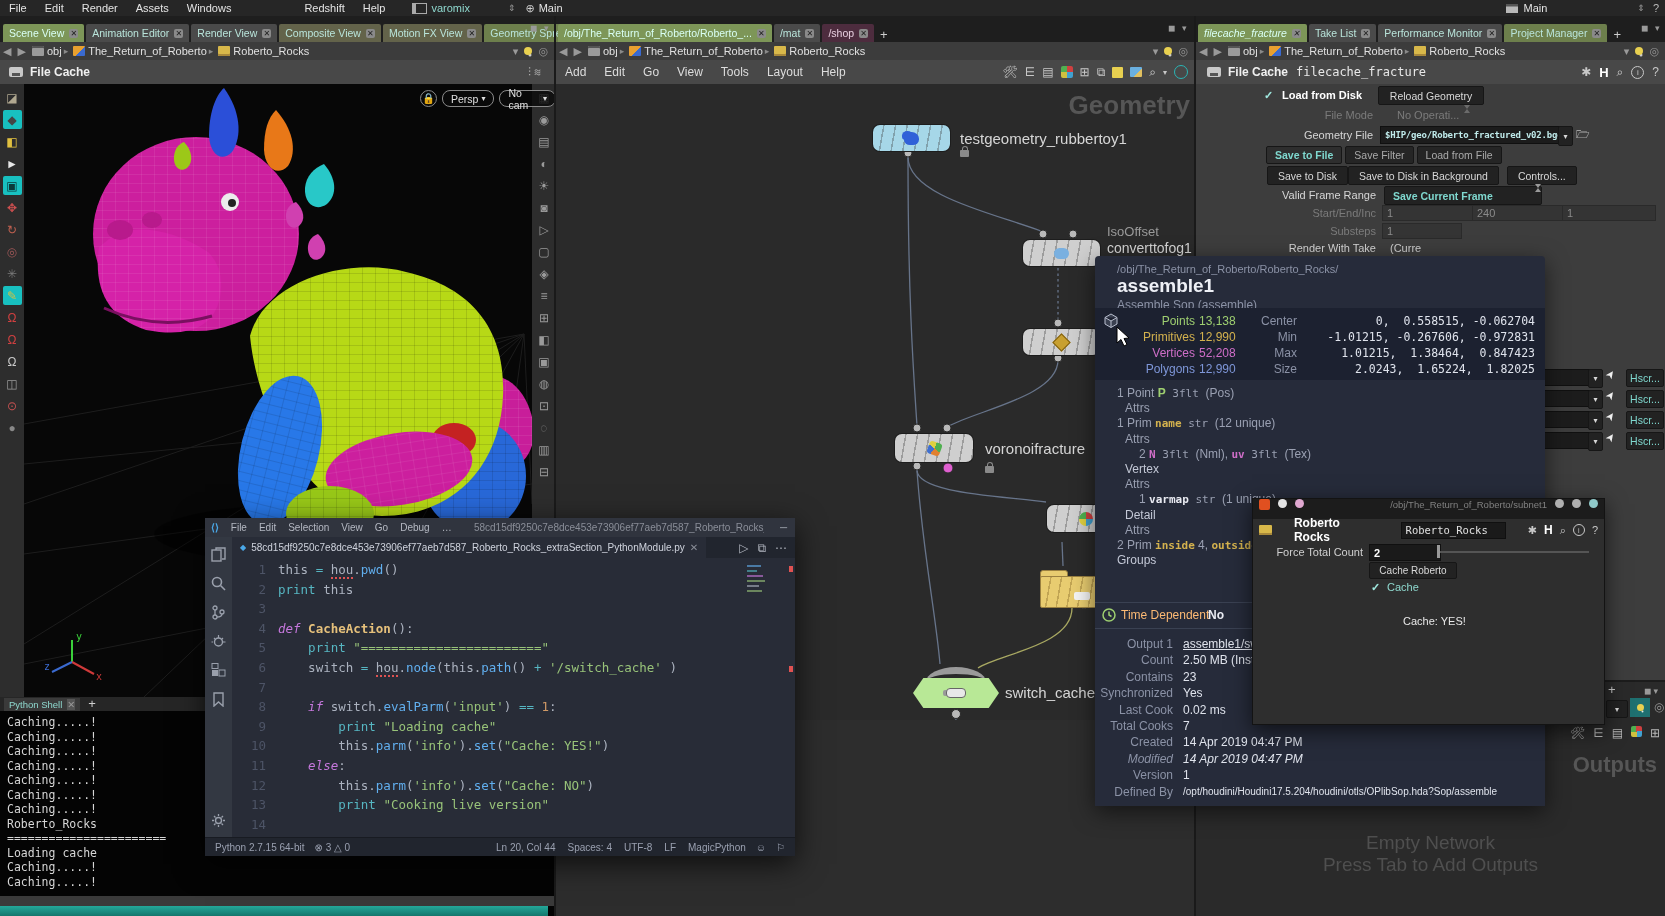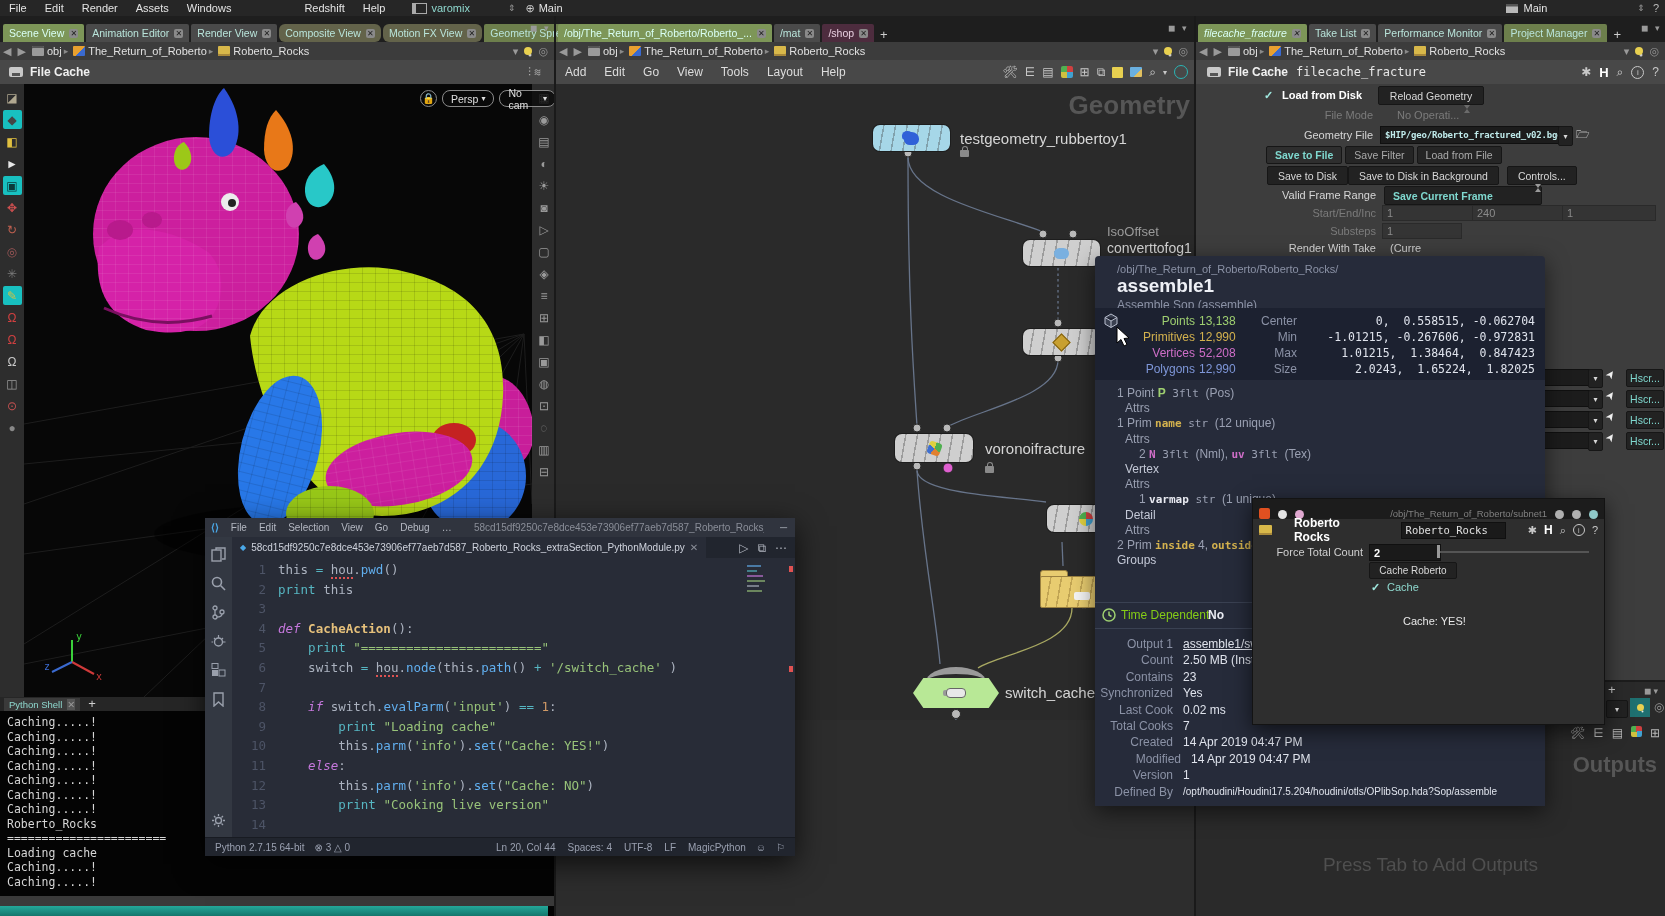--- a/index.html
+++ b/index.html
@@ -13,21 +13,21 @@
   .mitem{padding:0 9px;cursor:default;}
   .teal{color:#8fd9cf;}
   
   .tabrow{left:0;top:16px;width:1665px;height:26px;background:#1e1e1e;}
   .tabs{position:absolute;bottom:0;display:flex;align-items:flex-end;height:20px;}
   .tab{height:18px;display:flex;align-items:center;gap:5px;padding:0 6px;margin-right:2px;
        background:#4a4a4a;color:#b9e4da;font-size:10.5px;border-radius:2px 2px 0 0;white-space:nowrap;}
   .tab .x{color:#222;background:#8a8a8a;border-radius:2px;font-size:8px;width:9px;height:9px;line-height:9px;text-align:center;}
   .tab.active{background:#7d9658;color:#d9fff4;}
   .tab.green2{background:#6d7f4c;}
-  .tab.olive{background:#63634a;border-radius:6px;}
+  .tab.olive{background:#63634a;}
   .tab.maroon{background:#4d2c3e;color:#e8cfe0;}
   .tab.italic{font-style:italic;}
   .plus{color:#cfcfcf;font-size:13px;padding:0 4px;}
   .panectl{color:#9a9a9a;font-size:9px;letter-spacing:2px;}
   
   .crumbbar{top:42px;height:18px;background:#3c3c3c;border-bottom:1px solid #262626;display:flex;align-items:center;font-size:11px;color:#ddd;}
   .nav-arrow{color:#9a9a9a;font-size:11px;padding:0 3px;}
   .crumb-sep{color:#8a8a8a;padding:0 2px;font-size:9px;}
   .ci{width:12px;height:10px;margin:0 3px;border-radius:1px;}
   .ci-obj{background:#9a9a9a;box-shadow:inset 0 2px 0 #555;}
@@ -613,20 +613,21 @@
     </div>
     <span class="abs" style="left:458px;top:20px;color:#9a9a9a">◎</span>
     <div class="abs" style="left:374px;top:46px;display:flex;gap:8px;color:#b8b8b8;font-size:12px">
       <span>🛠</span>
       <span>⋿</span>
       <span>▤</span>
       <span style="width:11px;height:11px;background:conic-gradient(#d04040 0 25%,#40a0d0 0 50%,#d0c040 0 75%,#50b050 0);border-radius:2px"></span>
       <span>⊞</span>
     </div>
     <div class="abs watermark" style="right:8px;top:72px;font-size:22px">Outputs</div>
+    <div class="abs" style="left:0;top:152px;width:469px;text-align:center;color:#4f4f4f;font-size:19px">Empty Network</div>
     <div class="abs" style="left:0;top:174px;width:469px;text-align:center;color:#4f4f4f;font-size:19px">Press Tab to Add Outputs</div>
   </div>
 
   <div class="abs divider-v" style="left:554px"></div>
   <div class="abs divider-v" style="left:1194px"></div>
 
   <div class="abs infopanel">
     <div class="abs dim" style="left:22px;top:7px;font-size:11px">/obj/The_Return_of_Roberto/Roberto_Rocks/</div>
     <div class="abs bold" style="left:22px;top:19px;font-size:19px;color:#eef0f6">assemble1</div>
     <div class="abs dim" style="left:22px;top:42px">Assemble Sop (assemble)</div>
@@ -653,21 +654,21 @@
         <div class="attrline" style="left: 30px; top: 251.6px;"><span class="seg-w2">Detail</span></div>
         <div class="attrline" style="left: 30px; top: 266.8px;"><span class="seg-d">Attrs</span></div>
         <div class="attrline" style="left: 22px; top: 282px;"><span class="seg-d">2 Prim </span><span class="seg-y">inside</span><span class="seg-d"> 4</span><span class="seg-d">, </span><span class="seg-y">outside</span><span class="seg-d"> 4</span></div>
         <div class="attrline" style="left: 22px; top: 297.2px;"><span class="seg-w2">Groups</span></div>
       </div>
     <div class="abs" style="left:0;top:346px;width:450px;height:1px;background:#3a4152"></div>
     <svg class="abs" style="left:7px;top:352px" width="14" height="14">
         <circle cx="7" cy="7" r="6" fill="none" stroke="#9ecf70" stroke-width="1.5"></circle>
         <path d="M7 3.5 V7 L9.5 8.5" stroke="#9ecf70" fill="none" stroke-width="1.5"></path>
       </svg>
-    <span class="abs" style="left:26px;top:352px;color:#84cc16">Time Dependent</span>
+    <span class="abs" style="left:26px;top:352px;color:#fdba74">Time Dependent</span>
     <span class="abs bold" style="left:113px;top:352px;color:#e9ebf2">No</span>
     <div class="abs" style="left:0;top:372px;width:450px;height:1px;background:#3a4152"></div>
     <div id="info-rows">
         <div class="irow" style="top: 380px; left: 0px; width: 450px;">
           <span class="il">Output 1</span>
           <span class="iv link">assemble1/switch_cache</span>
         </div>
         <div class="irow" style="top: 396.4px; left: 0px; width: 450px;">
           <span class="il">Count</span>
           <span class="iv">2.50 MB (Instanced)</span>
@@ -685,37 +686,37 @@
           <span class="iv">0.02 ms</span>
         </div>
         <div class="irow" style="top: 462px; left: 0px; width: 450px;">
           <span class="il">Total Cooks</span>
           <span class="iv">7</span>
         </div>
         <div class="irow" style="top: 478.4px; left: 0px; width: 450px;">
           <span class="il">Created</span>
           <span class="iv">14 Apr 2019 04:47 PM</span>
         </div>
-        <div class="irow" style="top: 494.8px; left: 8px; width: 450px;">
+        <div class="irow" style="top: 494.8px; left: 0px; width: 450px; font-style: italic;">
           <span class="il">Modified</span>
           <span class="iv">14 Apr 2019 04:47 PM</span>
         </div>
         <div class="irow" style="top: 511.2px; left: 0px; width: 450px;">
           <span class="il">Version</span>
           <span class="iv">1</span>
         </div>
         <div class="irow" style="top: 527.6px; left: 0px; width: 450px;">
           <span class="il">Defined By</span>
           <span class="iv" style="font-size: 10px;">/opt/houdini/Houdini17.5.204/houdini/otls/OPlibSop.hda?Sop/assemble</span>
         </div>
       </div>
   </div>
 
   <div class="abs roberto">
-    <div class="abs" style="left:0;top:0;width:100%;height:20px;background:#1c1c1c;display:flex;align-items:flex-end;gap:8px;padding:0 6px;box-sizing:border-box">
+    <div class="abs" style="left:0;top:0;width:100%;height:20px;background:#1c1c1c;display:flex;align-items:flex-start;gap:8px;padding:0 6px;box-sizing:border-box">
       <span style="width:11px;height:11px;background:#e05020;border-radius:2px"></span>
       <span class="circ" style="background:#e4e4e4"></span>
       <span class="circ" style="background:#e0a8d0"></span>
       <span style="margin-left:auto;color:#808080;font-size:9.5px">/obj/The_Return_of_Roberto/subnet1</span>
       <span class="circ" style="background:#b0b0b0"></span>
       <span class="circ" style="background:#b0b0b0"></span>
       <span class="circ" style="background:#8fc9c9"></span>
     </div>
     <div class="abs" style="left:0;top:20px;width:100%;height:22px;display:flex;align-items:center;gap:22px;padding:0 6px;box-sizing:border-box">
       <span style="width:13px;height:10px;background:#d8b84a;border-radius:1px;box-shadow:inset 0 -2px 0 #a8883a"></span>

